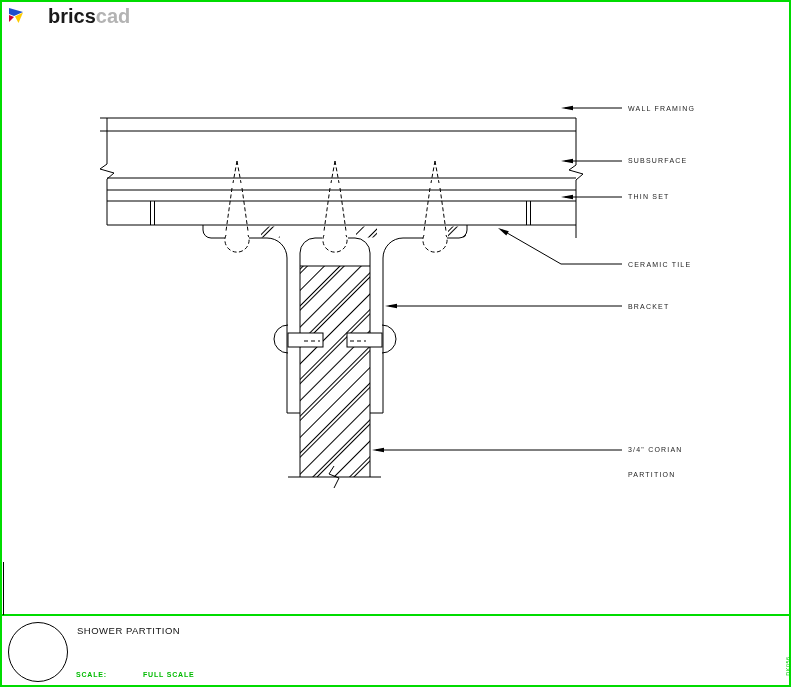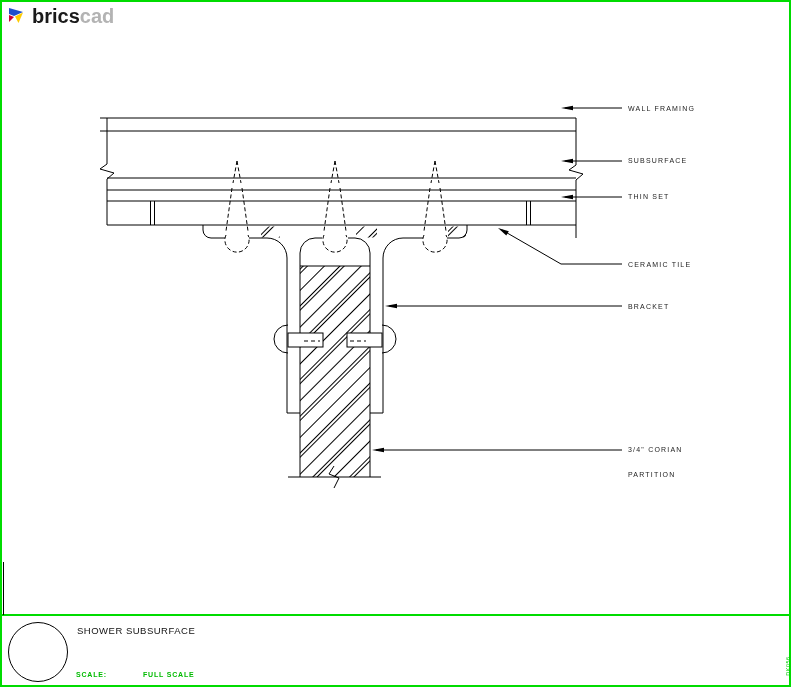--- a/index.html
+++ b/index.html
@@ -3,21 +3,21 @@
 <meta charset="utf-8">
 <style>
   html,body{margin:0;padding:0;}
   body{
     width:800px;height:688px;position:relative;background:#ffffff;
     font-family:"Liberation Sans", sans-serif;overflow:hidden;
   }
   #stage{position:absolute;left:0;top:0;width:800px;height:688px;}
   svg.linework{position:absolute;left:0;top:0;}
 
-  .logo{position:absolute;left:8px;top:5px;display:flex;align-items:center;gap:7px;}
+  .logo{position:absolute;left:8px;top:5px;display:flex;align-items:center;gap:23px;}
   .logo .word{font-size:20px;font-weight:700;letter-spacing:0px;line-height:22px;}
   .logo .brics{color:#1a1a1a;}
   .logo .cad{color:#b3b3b3;font-weight:700;}
 
   .callout-label{
     position:absolute;left:628px;
     font-size:7px;letter-spacing:1.2px;color:#222222;
     line-height:9px;white-space:nowrap;
   }
 
@@ -154,18 +154,18 @@
   </div>
 
   <div class="callout-label" style="top:104px">WALL FRAMING</div>
   <div class="callout-label" style="top:156px">SUBSURFACE</div>
   <div class="callout-label" style="top:192px">THIN SET</div>
   <div class="callout-label" style="top:260px">CERAMIC TILE</div>
   <div class="callout-label" style="top:302px">BRACKET</div>
   <div class="callout-label" style="top:445px">3/4" CORIAN</div>
   <div class="callout-label" style="top:470px">PARTITION</div>
 
-  <div class="tb-title">SHOWER SUBSURFACE</div>
+  <div class="tb-title">SHOWER PARTITION</div>
   <div class="tb-green tb-scale-label">SCALE:</div>
   <div class="tb-green tb-scale-value">FULL SCALE</div>
   <div class="doc-code">DK056</div>
 
 </div>
 
 </body></html>

